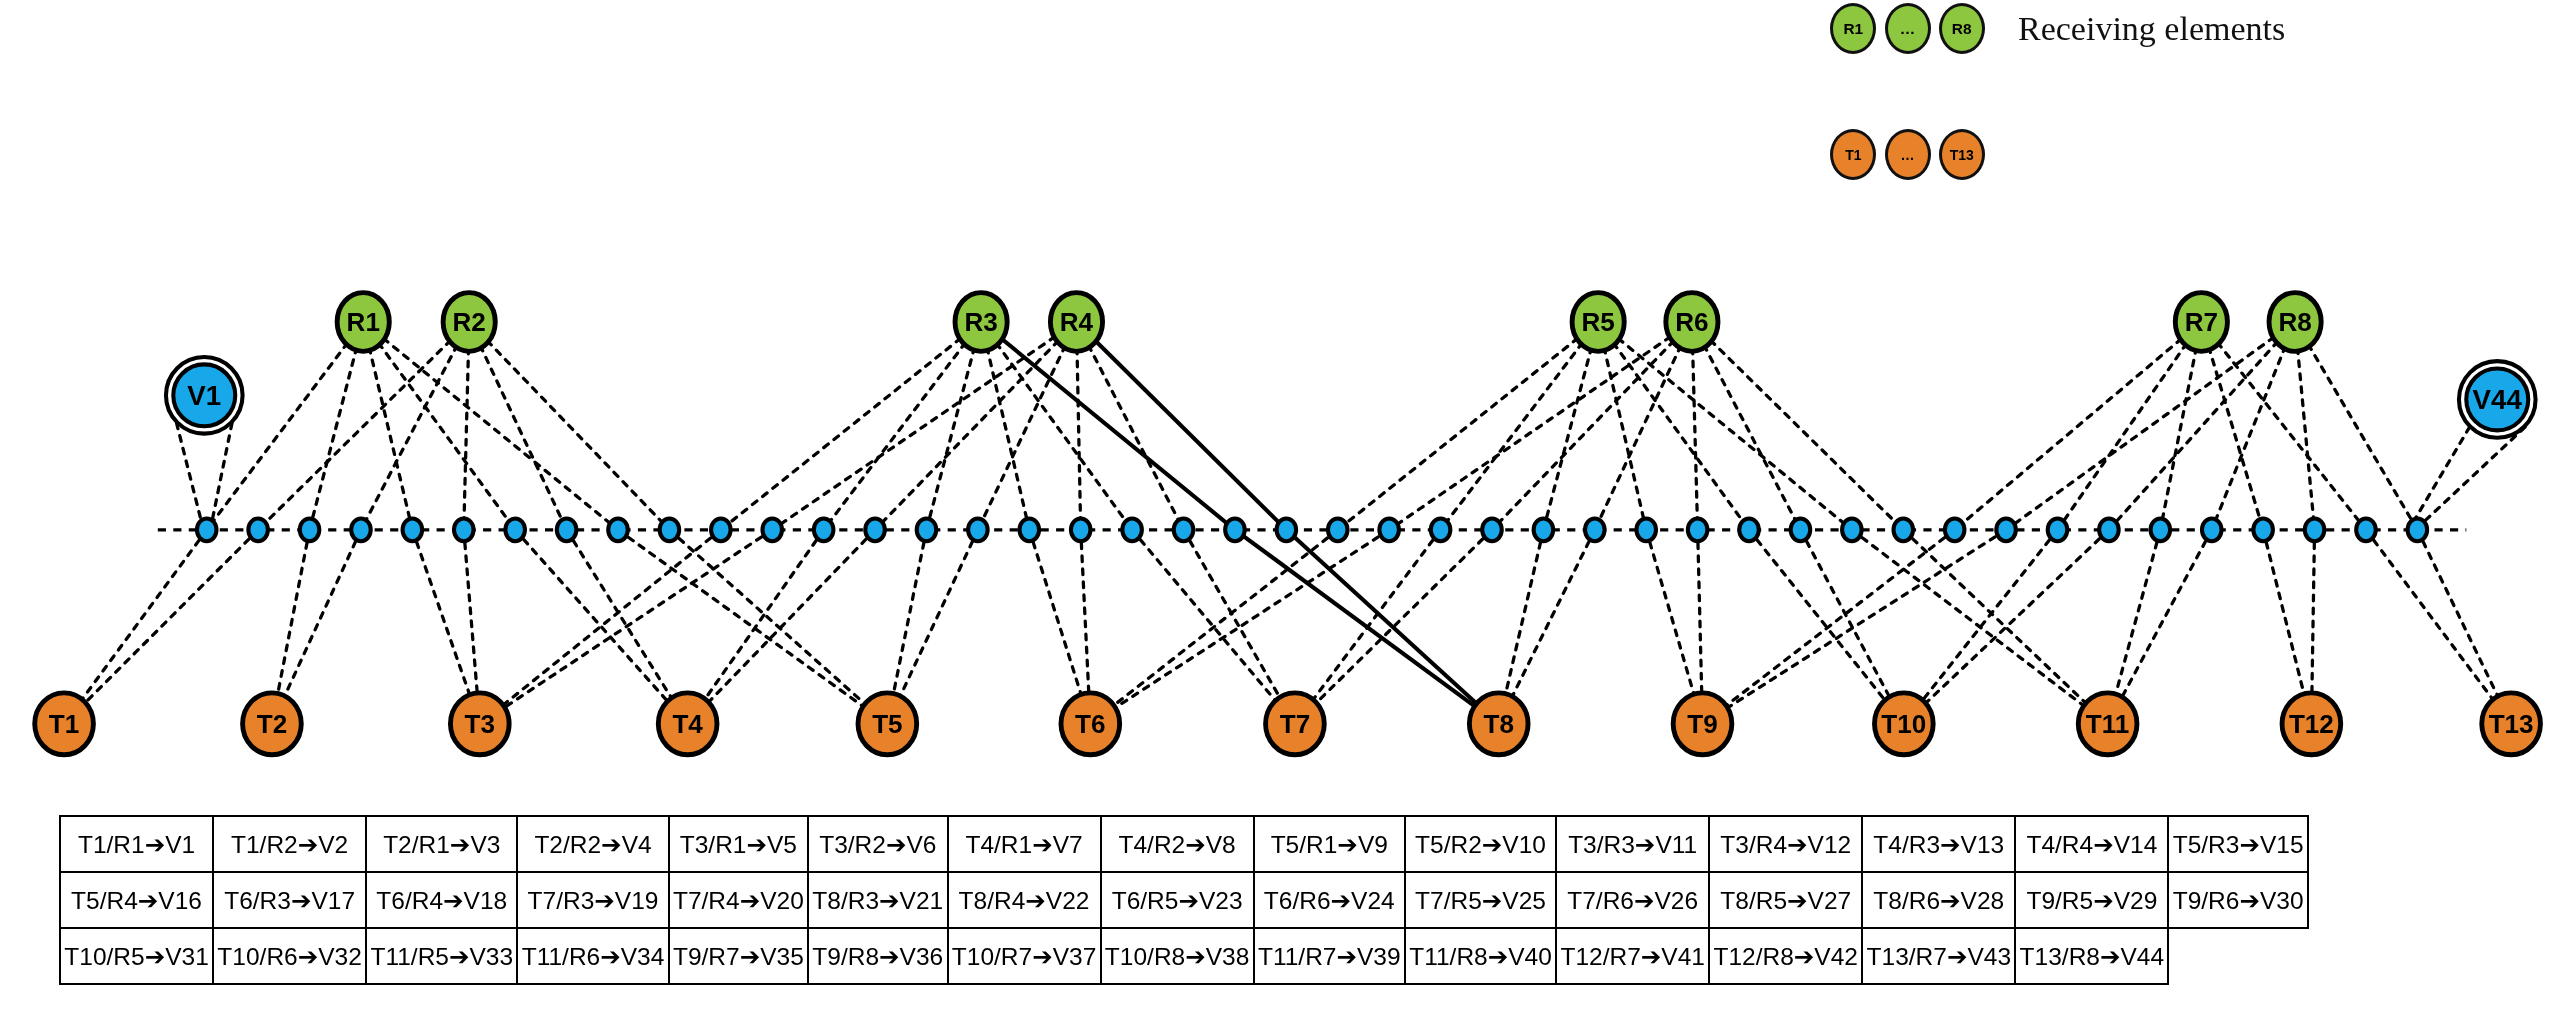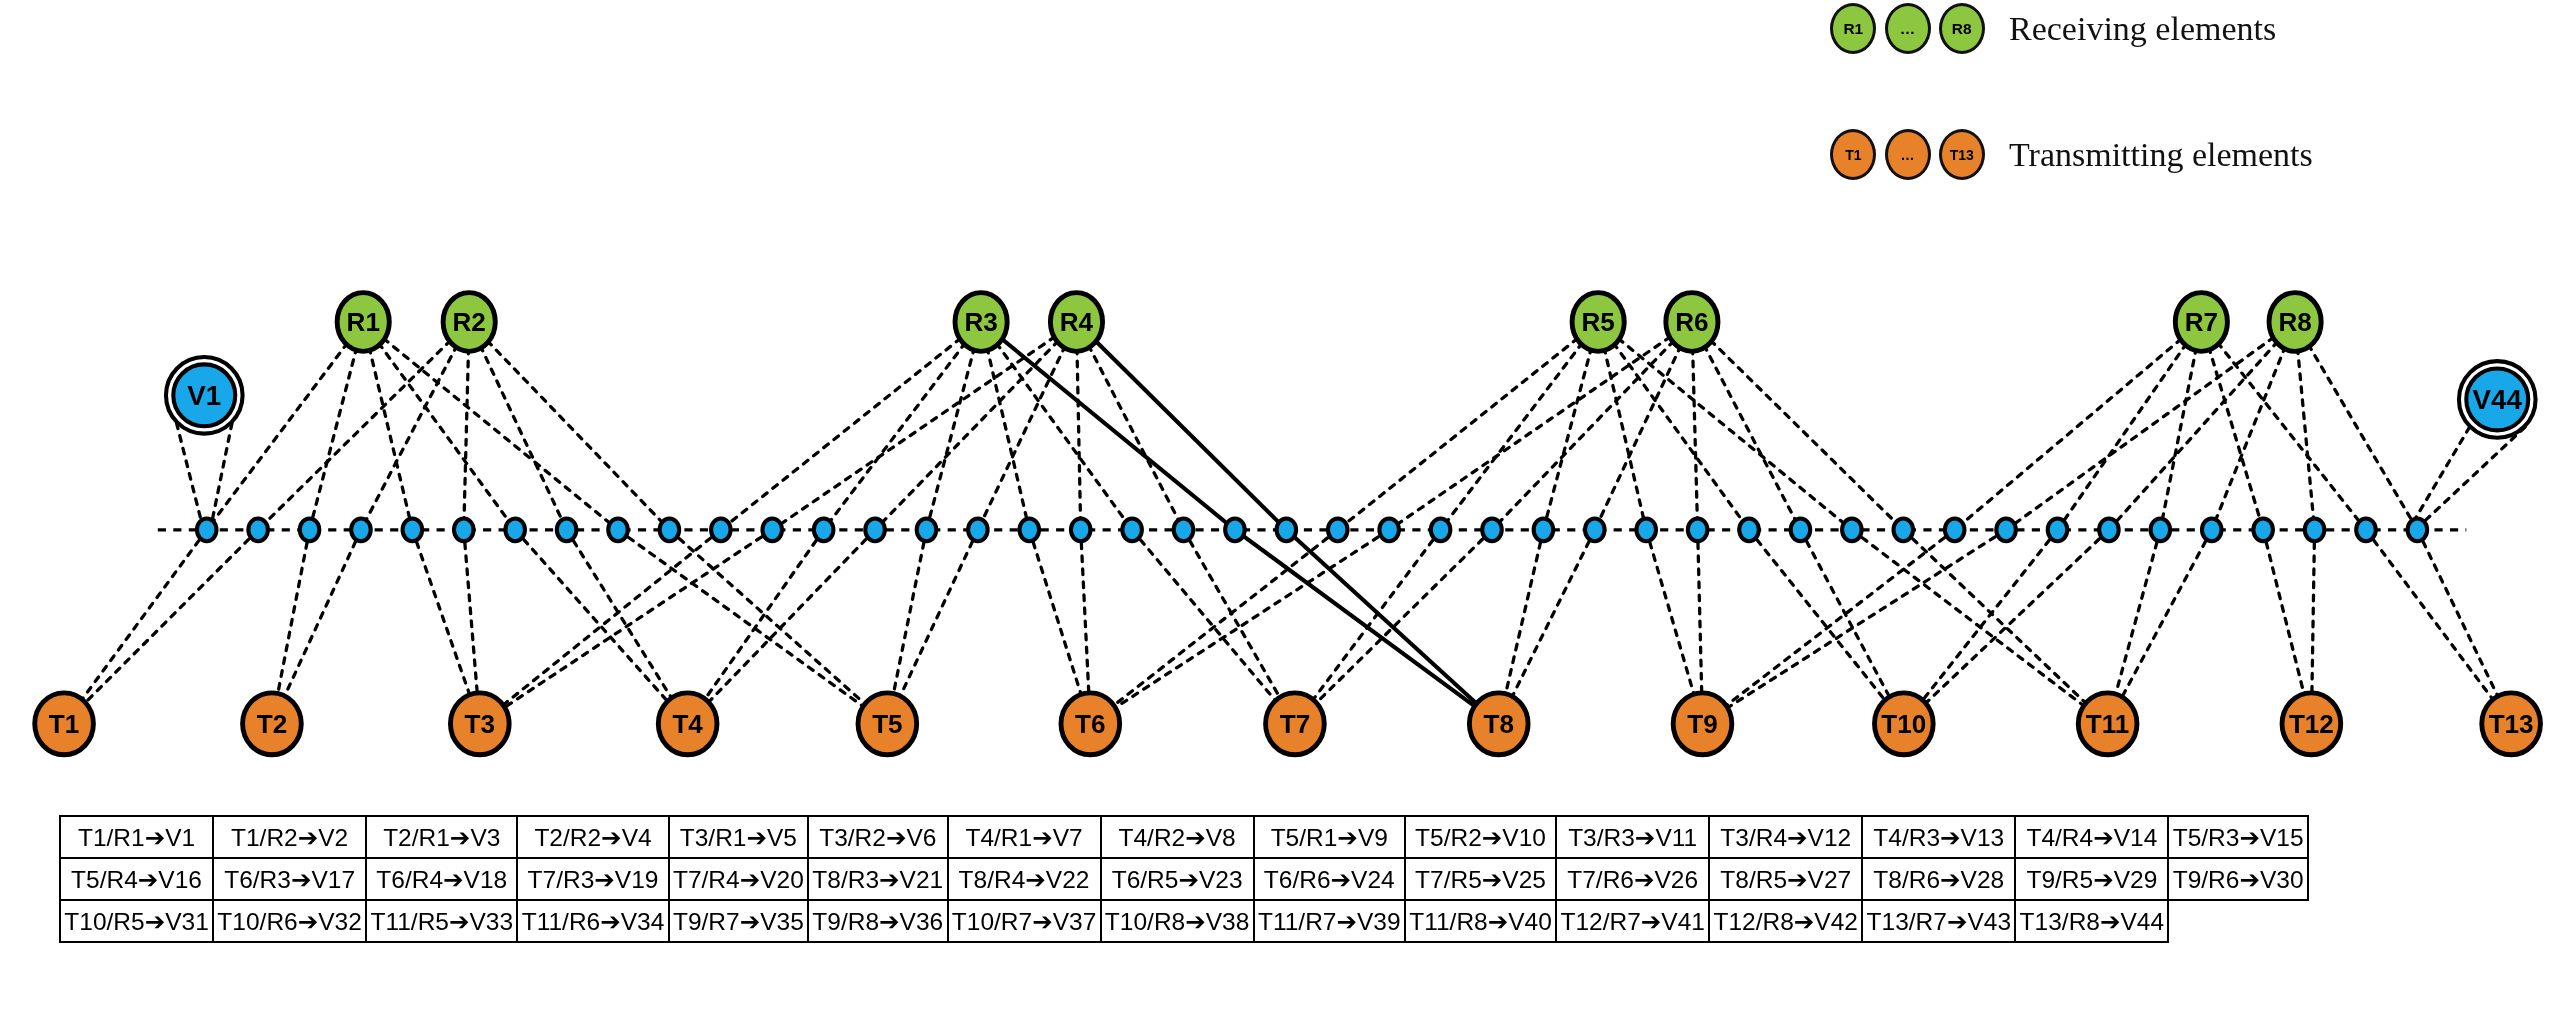--- a/index.html
+++ b/index.html
@@ -10,26 +10,26 @@
   .node-label{font-weight:bold;fill:#000;text-anchor:middle;dominant-baseline:central;}
   
   #legend{position:absolute;left:1818px;top:0px;width:750px;height:220px;}
   .legend-row{position:absolute;display:flex;align-items:center;}
   .legend-chips{width:179px;display:flex;justify-content:center;align-items:center;gap:8.2px;}
   .chip{border:3.3px solid #111;border-radius:50%;display:flex;align-items:center;justify-content:center;
         font-weight:bold;color:#000;box-sizing:border-box;}
   .chip.green{background:#8dc63f;width:46px;height:51px;font-size:15.5px;}
   .chip.orange{background:#e8822a;width:46px;height:51px;font-size:14px;}
   .chip.blue{background:#18a7e8;width:19.6px;height:23px;border-width:2.4px;font-size:0;}
-  .legend-text{margin-left:12px;font-family:"Liberation Serif",serif;font-size:34px;color:#111;
+  .legend-text{margin-left:21px;font-family:"Liberation Serif",serif;font-size:34px;color:#111;
                white-space:nowrap;}
   
   #table-wrap{position:absolute;left:59px;top:815px;}
   table.map{border-collapse:collapse;table-layout:fixed;}
-  table.map td{border:2.4px solid #000;height:42px;padding:0 3.3px;text-align:center;
+  table.map td{border:2.4px solid #000;height:56px;padding:0 3.3px;text-align:center;
                font-family:"Liberation Sans",sans-serif;font-size:24.5px;color:#000;
                white-space:nowrap;box-sizing:border-box;}
   table.map td.empty{border:none;}
 </style>
 </head>
 <body>
 
 <div id="stage">
 
   <svg class="layer" id="graph" viewBox="0 0 3159 1255">
@@ -370,21 +370,20 @@
       <div class="legend-text">Receiving elements</div>
     </div>
 
 
     <div class="legend-row" style="left:0;top:129px;">
       <div class="legend-chips">
         <div class="chip orange">T1</div>
         <div class="chip orange">…</div>
         <div class="chip orange">T13</div>
       </div>
-      <div class="legend-text">Transmitting elements</div>
     </div>
   </div>
 
   <div id="table-wrap">
     <table class="map">
       <tbody id="map-body">
           <tr>
             <td>T1/R1➔V1</td>
             <td>T1/R2➔V2</td>
             <td>T2/R1➔V3</td>

